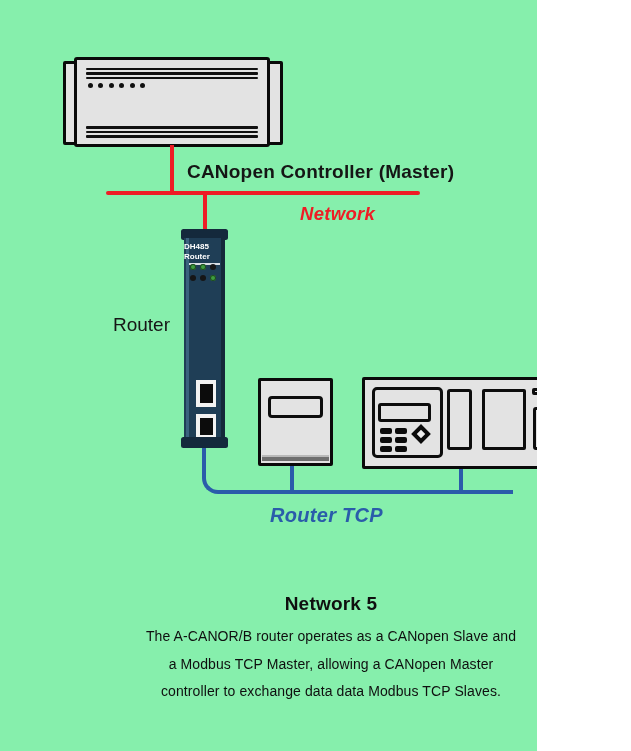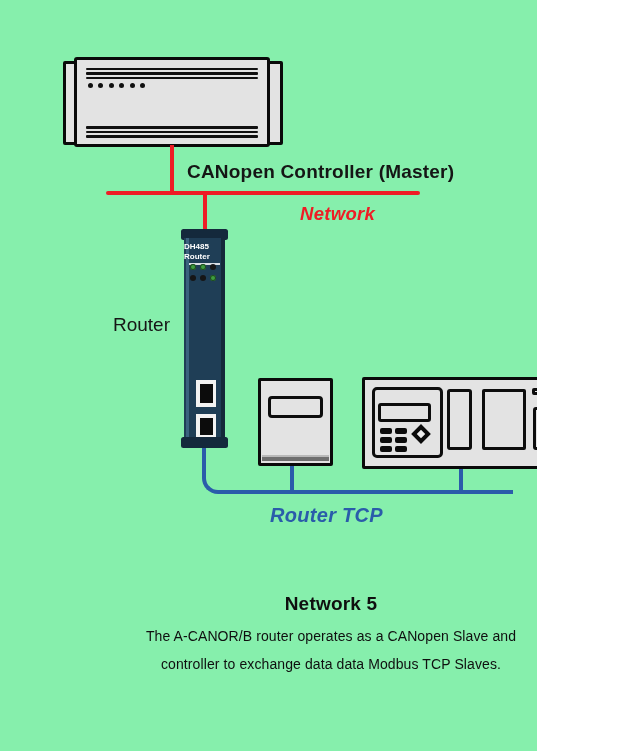--- a/index.html
+++ b/index.html
@@ -178,16 +178,17 @@
     <div class="right-rect"></div>
     <div class="tr-small"></div>
     <div class="tr-tall"></div>
   </div>
 
   <div class="abs modbus-label">Router TCP</div>
 
   <div class="caption">
     <div class="caption-title">Network 5</div>
     <div class="caption-line">The A-CANOR/B router operates as a CANopen Slave and</div>
+    <div class="caption-line">a Modbus TCP Master, allowing a CANopen Master</div>
     <div class="caption-line">controller to exchange data data Modbus TCP Slaves.</div>
   </div>
 
 </div>
 
 </body></html>

